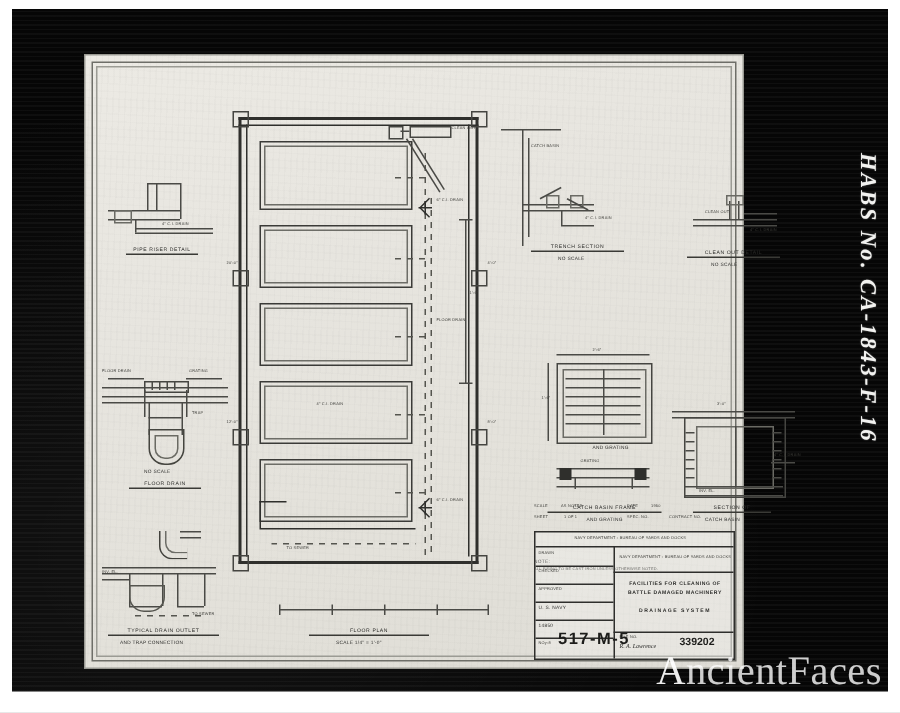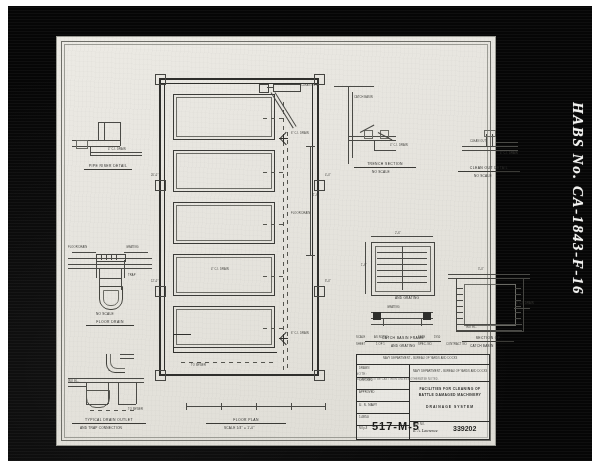--- a/index.html
+++ b/index.html
@@ -393,15 +393,16 @@
         <div class="ln lnh" style="left:0;top:4px;width:140px;"></div>
         <div class="ln lnv" style="left:0;top:1px;height:7px;"></div>
         <div class="ln lnv" style="left:35px;top:1px;height:7px;"></div>
         <div class="ln lnv" style="left:70px;top:1px;height:7px;"></div>
         <div class="ln lnv" style="left:105px;top:1px;height:7px;"></div>
         <div class="ln lnv" style="left:139px;top:1px;height:7px;"></div>
       </div>
 
     </div>
 
+    <div class="wm"><span class="lt">A</span>ncientFaces</div>
   </div>
 
 </div>
 
 </body></html>

